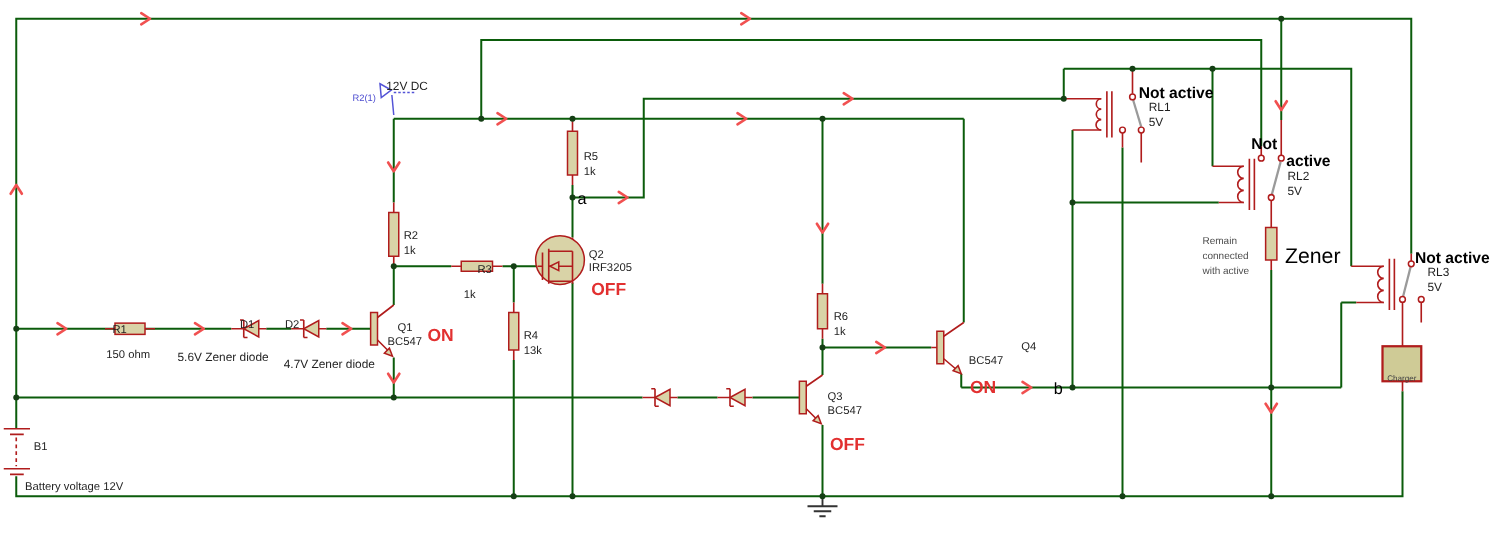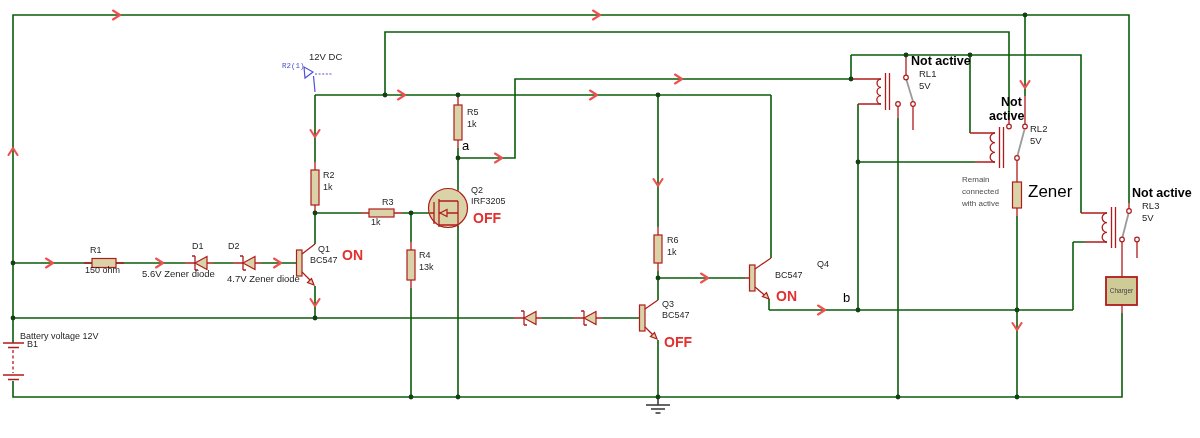--- a/index.html
+++ b/index.html
@@ -1,27 +1,27 @@
 <!DOCTYPE html>
 <html><head>
 <meta charset="utf-8">
 <style>
   html,body{margin:0;padding:0;background:#fff;}
   #canvas{position:relative;width:1200px;height:438px;background:#ffffff;overflow:hidden;
           font-family:"Liberation Sans",sans-serif;}
   #schem-svg{position:absolute;left:0;top:0;}
-  .lbl{position:absolute;white-space:nowrap;line-height:1.1;color:#1f1f1f;}
+  .lbl{position:absolute;white-space:nowrap;line-height:1.1;color:#1f1f1f;margin-top:13px;}
   .ref{font-size:9px;}
   .zen{font-size:9.5px;}
   .state{font-size:14px;font-weight:bold;color:#e23030;}
   .na{font-size:12.5px;font-weight:bold;color:#000;}
   .node{font-size:13px;color:#000;}
   .note{font-size:8px;color:#4d4d4d;}
   .load{font-size:17px;color:#000;}
-  .pblue{font-size:7.5px;color:#4d4dd0;font-family:Liberation Mono, monospace;}
+  .pblue{font-size:7.5px;color:#4d4dd0;}
   .chg{font-size:6.5px;color:#444;text-align:center;}
   .wire{stroke:#0b5c0b;stroke-width:1.6;fill:none;}
   .pin{stroke:#b01c1c;stroke-width:1.3;fill:none;}
   .body{stroke:#b01c1c;stroke-width:1.2;fill:#d9d3a7;}
   .arrow{stroke:#f15050;stroke-width:2.1;fill:none;stroke-linecap:round;stroke-linejoin:round;}
   .arm{stroke:#9a9a9a;stroke-width:1.8;fill:none;}
   .dot{fill:#153f15;}
   .contact{stroke:#b01c1c;stroke-width:1.2;fill:#fff;}
   .gnd{stroke:#333;stroke-width:1.5;fill:none;}
   .probe{stroke:#5353d6;stroke-width:1.2;fill:none;}
@@ -225,21 +225,21 @@
 <div class="lbl ref" style="left:90px;top:246px">R1</div>
 <div class="lbl ref" style="left:85px;top:266px">150 ohm</div>
 <div class="lbl ref" style="left:192px;top:242px">D1</div>
 <div class="lbl zen" style="left:142px;top:269px">5.6V Zener diode</div>
 <div class="lbl ref" style="left:228px;top:242px">D2</div>
 <div class="lbl zen" style="left:227px;top:274px">4.7V Zener diode</div>
 <div class="lbl ref" style="left:318px;top:245px">Q1</div>
 <div class="lbl ref" style="left:310px;top:256px">BC547</div>
 <div class="lbl state" style="left:342px;top:248px">ON</div>
 <div class="lbl ref" style="left:27px;top:340px">B1</div>
-<div class="lbl ref" style="left:20px;top:332px">Battery voltage 12V</div>
+<div class="lbl ref" style="left:20px;top:372px">Battery voltage 12V</div>
 <div class="lbl ref" style="left:323px;top:171px">R2</div>
 <div class="lbl ref" style="left:323px;top:183px">1k</div>
 <div class="lbl pblue" style="left:282px;top:62px">R2(1)</div>
 <div class="lbl zen" style="left:309px;top:52px">12V DC</div>
 <div class="lbl ref" style="left:382px;top:198px">R3</div>
 <div class="lbl ref" style="left:371px;top:218px">1k</div>
 <div class="lbl ref" style="left:419px;top:251px">R4</div>
 <div class="lbl ref" style="left:419px;top:263px">13k</div>
 <div class="lbl ref" style="left:467px;top:108px">R5</div>
 <div class="lbl ref" style="left:467px;top:120px">1k</div>
@@ -257,21 +257,21 @@
 <div class="lbl ref" style="left:667px;top:236px">R6</div>
 <div class="lbl ref" style="left:667px;top:248px">1k</div>
 <div class="lbl ref" style="left:817px;top:260px">Q4</div>
 <div class="lbl ref" style="left:775px;top:271px">BC547</div>
 <div class="lbl state" style="left:776px;top:289px">ON</div>
 <div class="lbl node" style="left:843px;top:291px">b</div>
 <div class="lbl na" style="left:911px;top:55px">Not active</div>
 <div class="lbl zen" style="left:919px;top:69px">RL1</div>
 <div class="lbl zen" style="left:919px;top:81px">5V</div>
 <div class="lbl na" style="left:1001px;top:96px">Not</div>
-<div class="lbl na" style="left:989px;top:110px">active</div>
+<div class="lbl na" style="left:1029px;top:110px">active</div>
 <div class="lbl zen" style="left:1030px;top:124px">RL2</div>
 <div class="lbl zen" style="left:1030px;top:136px">5V</div>
 <div class="lbl note" style="left:962px;top:176px">Remain</div>
 <div class="lbl note" style="left:962px;top:188px">connected</div>
 <div class="lbl note" style="left:962px;top:200px">with active</div>
 <div class="lbl load" style="left:1028px;top:183px">Zener</div>
 <div class="lbl na" style="left:1132px;top:187px">Not active</div>
 <div class="lbl zen" style="left:1142px;top:201px">RL3</div>
 <div class="lbl zen" style="left:1142px;top:213px">5V</div>
 <div class="lbl chg" style="left:1106px;top:287px;width:31px">Charger</div>

